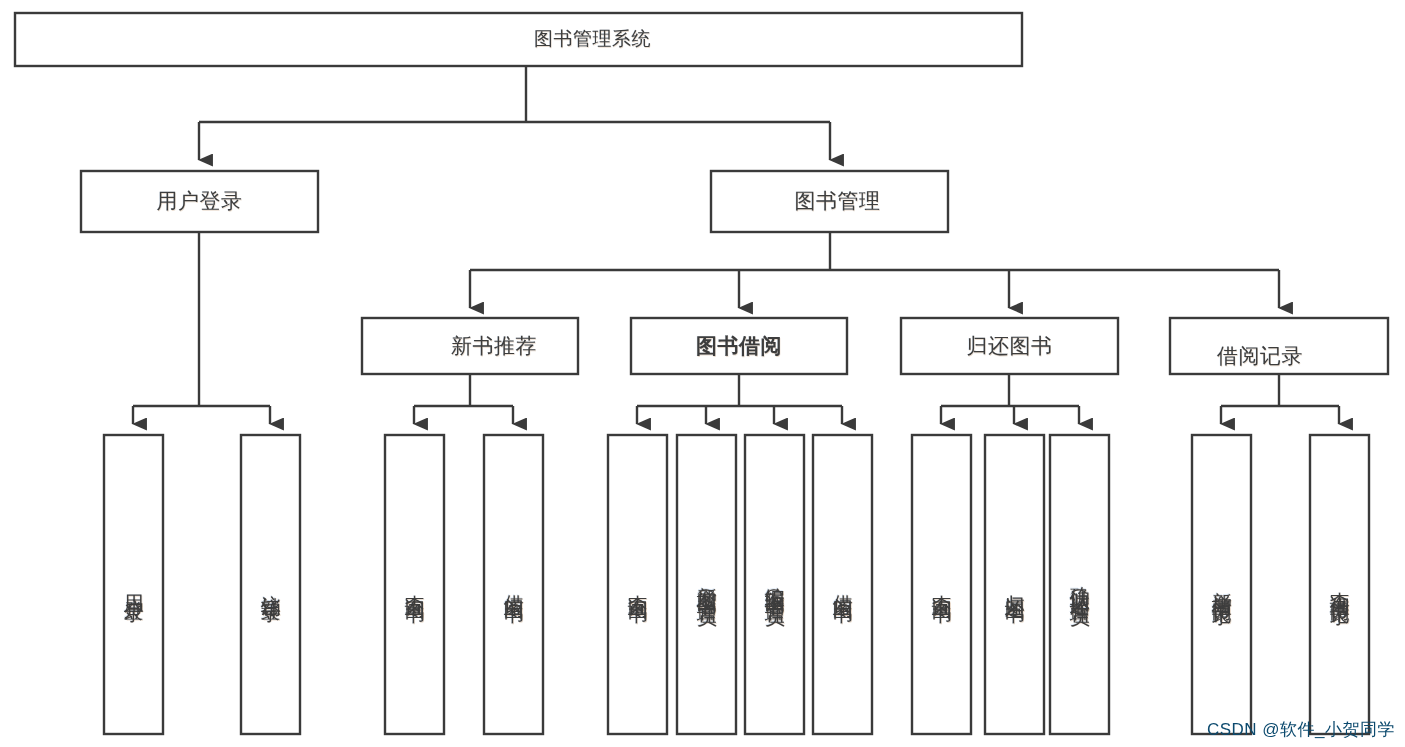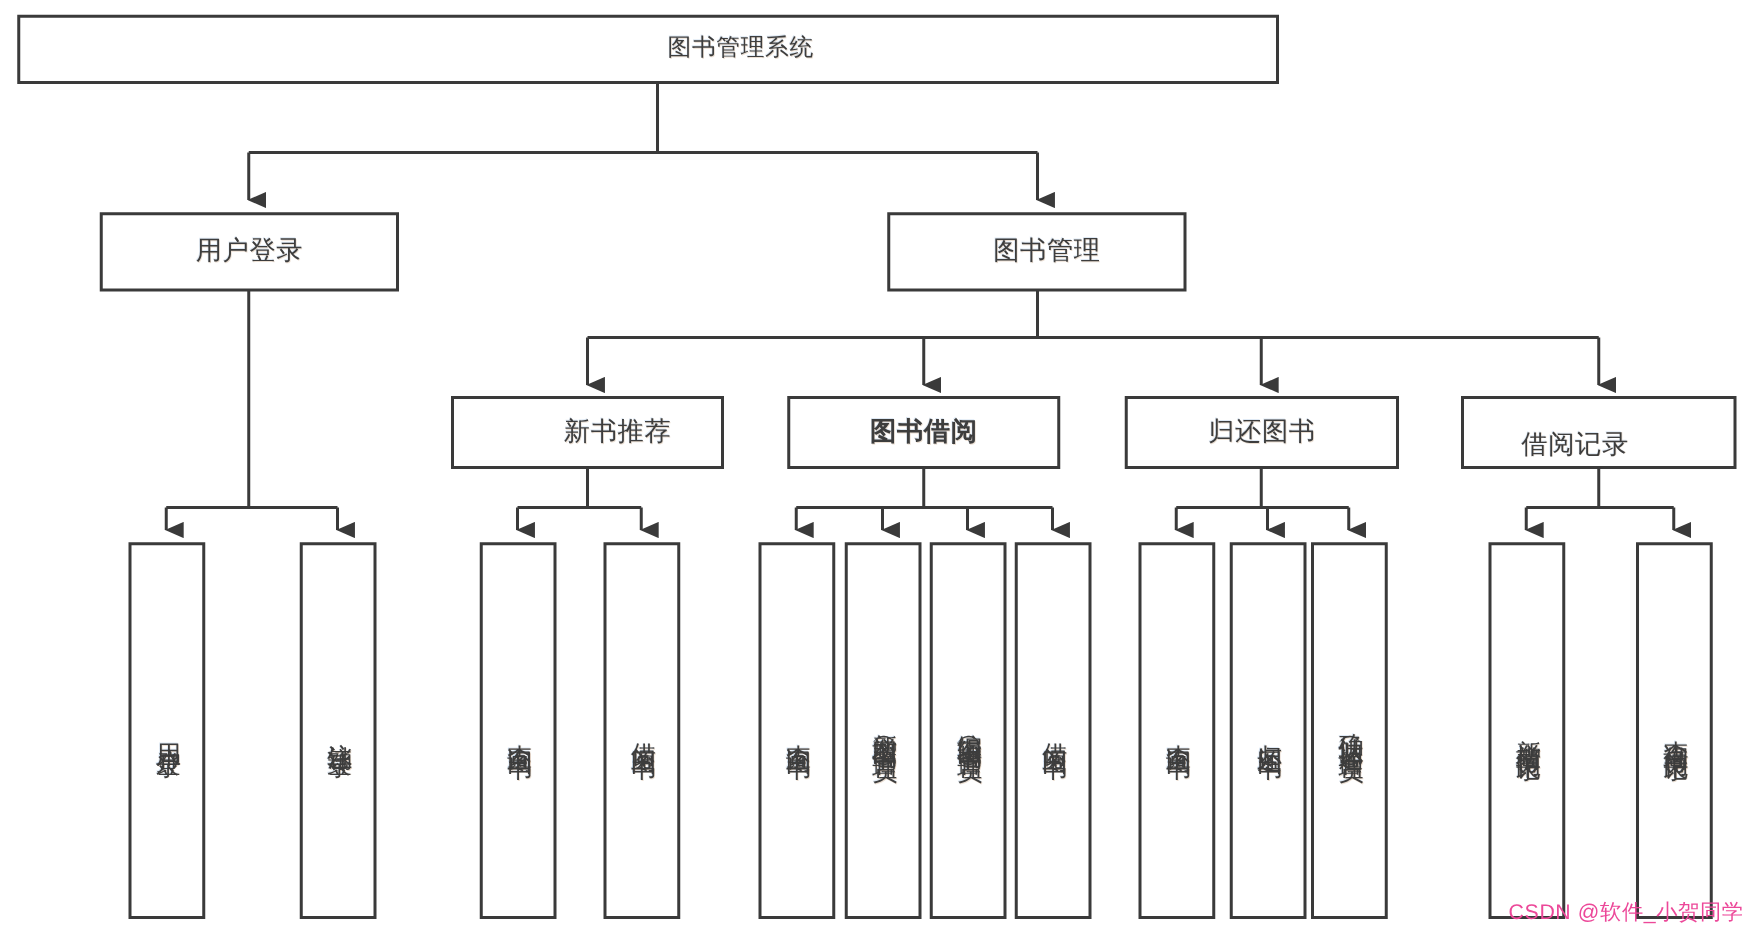--- a/index.html
+++ b/index.html
@@ -41,21 +41,21 @@
     text-orientation:upright;
     letter-spacing:3px;
     white-space:pre;
     font-size:20px;
   }
   .watermark{
     position:absolute;
     right:10px;
     bottom:6px;
     font-size:17px;
-    color:#ec4899;
+    color:#0c4a6e;
     letter-spacing:0.5px;
     white-space:nowrap;
     pointer-events:none;
   }
 </style>
 </head>
 <body>
 
 <div id="diagram-root">
 

